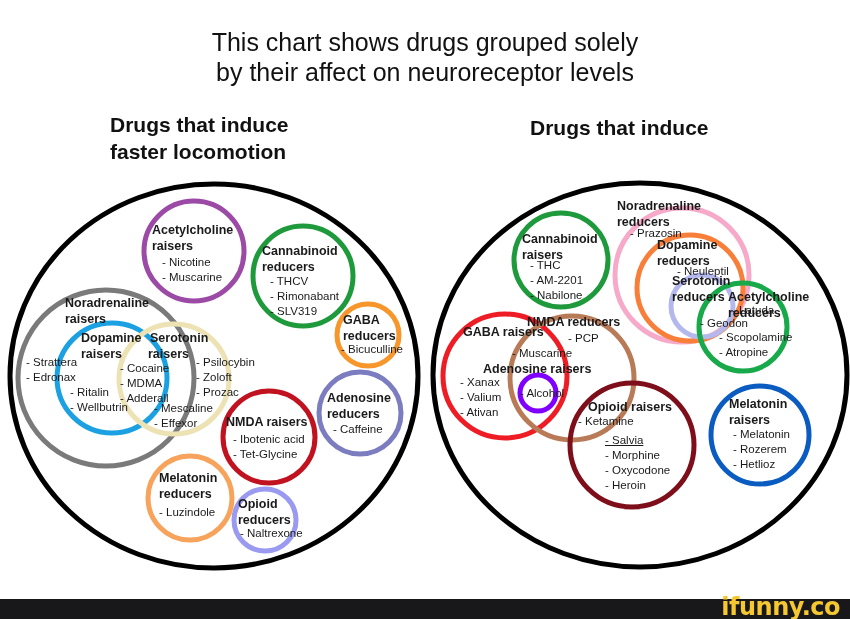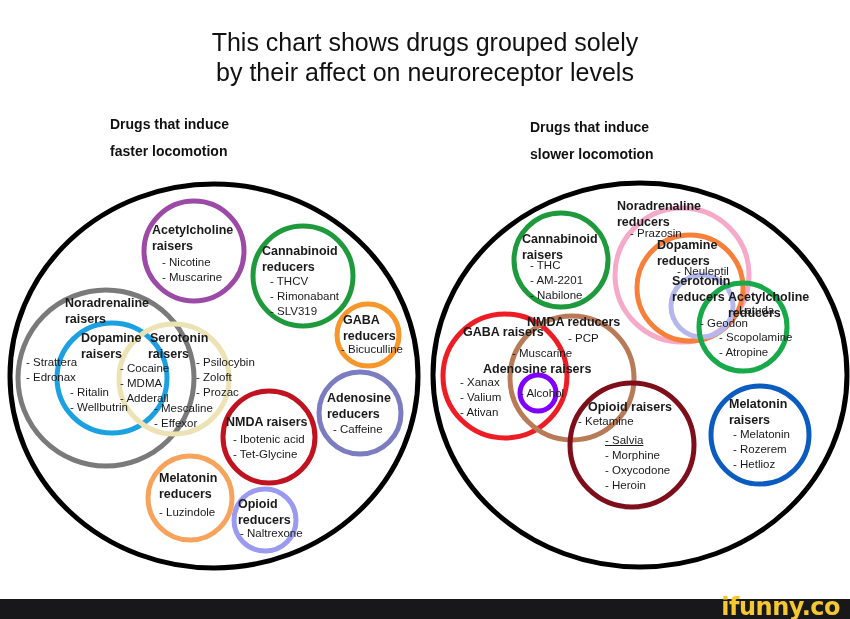--- a/index.html
+++ b/index.html
@@ -1,37 +1,36 @@
 <!DOCTYPE html>
 <html><head>
 <meta charset="utf-8">
 <style>
   html, body { margin:0; padding:0; background:#ffffff; }
   body { width:850px; height:619px; position:relative; overflow:hidden; font-family:"Liberation Sans", sans-serif; }
   .title { position:absolute; left:0; width:850px; text-align:center; font-size:25px; color:#111; line-height:30px; }
-  .side-head { position:absolute; font-weight:bold; font-size:14px; line-height:27px; color:#111; }
+  .side-head { position:absolute; font-weight:bold; font-size:21px; line-height:27px; color:#111; }
   svg.diagram { position:absolute; left:0; top:0; }
   .lbl { position:absolute; font-size:11.5px; color:#1a1a1a; white-space:nowrap; line-height:15px; }
   .lbl.b { font-weight:bold; font-size:12.5px; line-height:16px; }
   .footer { position:absolute; left:0; top:599px; width:850px; height:31px; background:#18181a; }
   .brand { position:absolute; right:10px; top:-6px; font-weight:bold; font-size:24px; color:#f5c730; font-family:"DejaVu Sans", sans-serif; letter-spacing:-0.5px; }
 </style>
 </head>
 <body>
 
 <div class="title" style="top:27px;">This chart shows drugs grouped solely</div>
 <div class="title" style="top:57px;">by their affect on neuroreceptor levels</div>
 
 <div class="side-head" style="left:110px; top:111px;">
   <div>Drugs that induce</div>
   <div>faster locomotion</div>
 </div>
 <div class="side-head" style="left:530px; top:114px;">
   <div>Drugs that induce</div>
-  <div>slower locomotion</div>
 </div>
 
 <svg class="diagram" width="850" height="619">
 
   <ellipse cx="214" cy="376" rx="204" ry="192" fill="none" stroke="#000" stroke-width="5"></ellipse>
   <ellipse cx="640" cy="375" rx="207" ry="192" fill="none" stroke="#000" stroke-width="5"></ellipse>
 
   <circle cx="106" cy="378" r="88" fill="none" stroke="#7a7a7a" stroke-width="5"></circle>
   <circle cx="112" cy="378" r="55" fill="none" stroke="#1ba1e2" stroke-width="5"></circle>
   <circle cx="174" cy="379" r="55" fill="none" stroke="#ece2b4" stroke-width="5"></circle>

